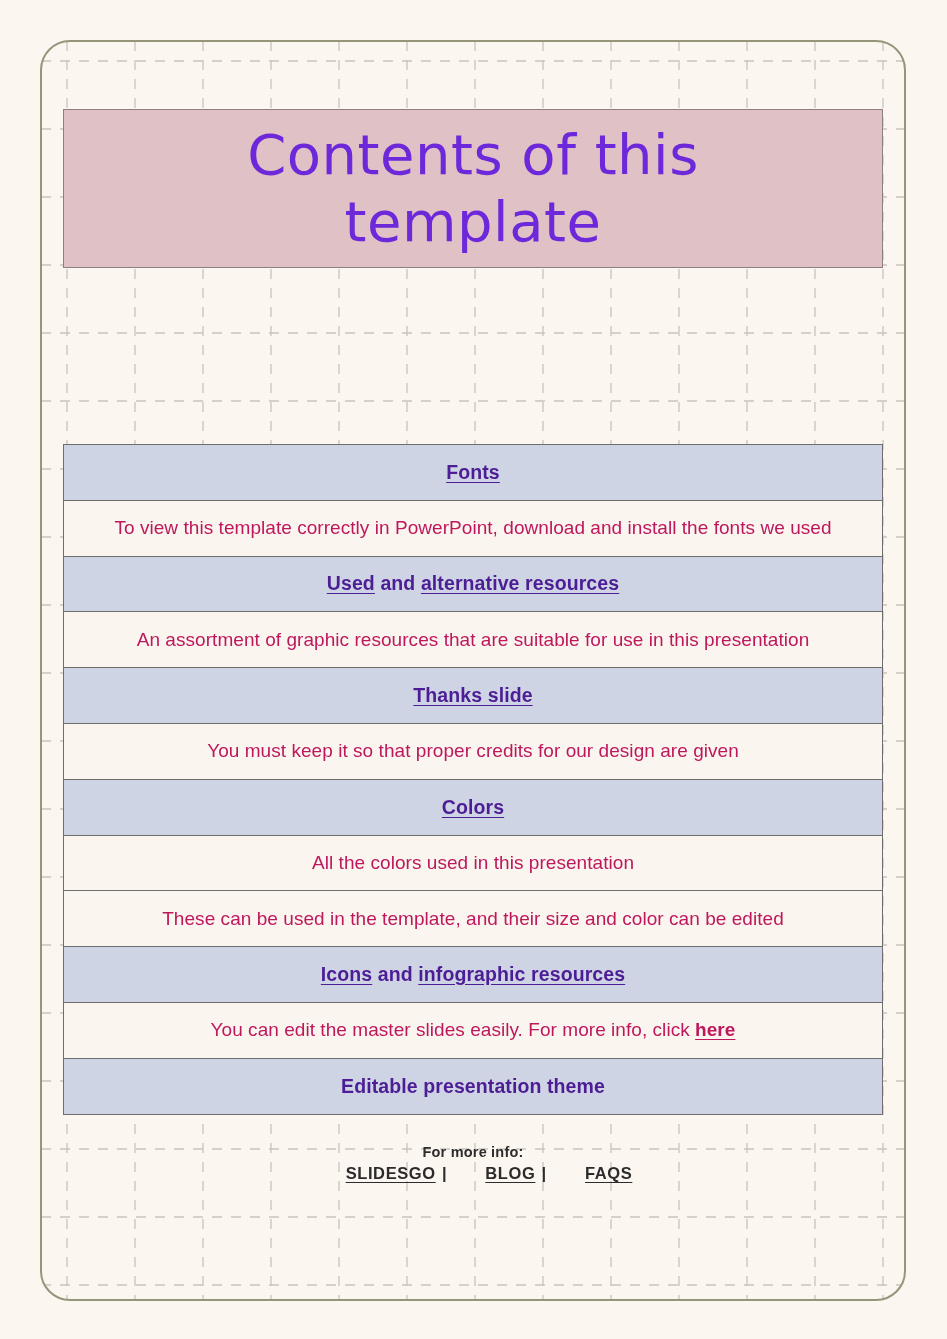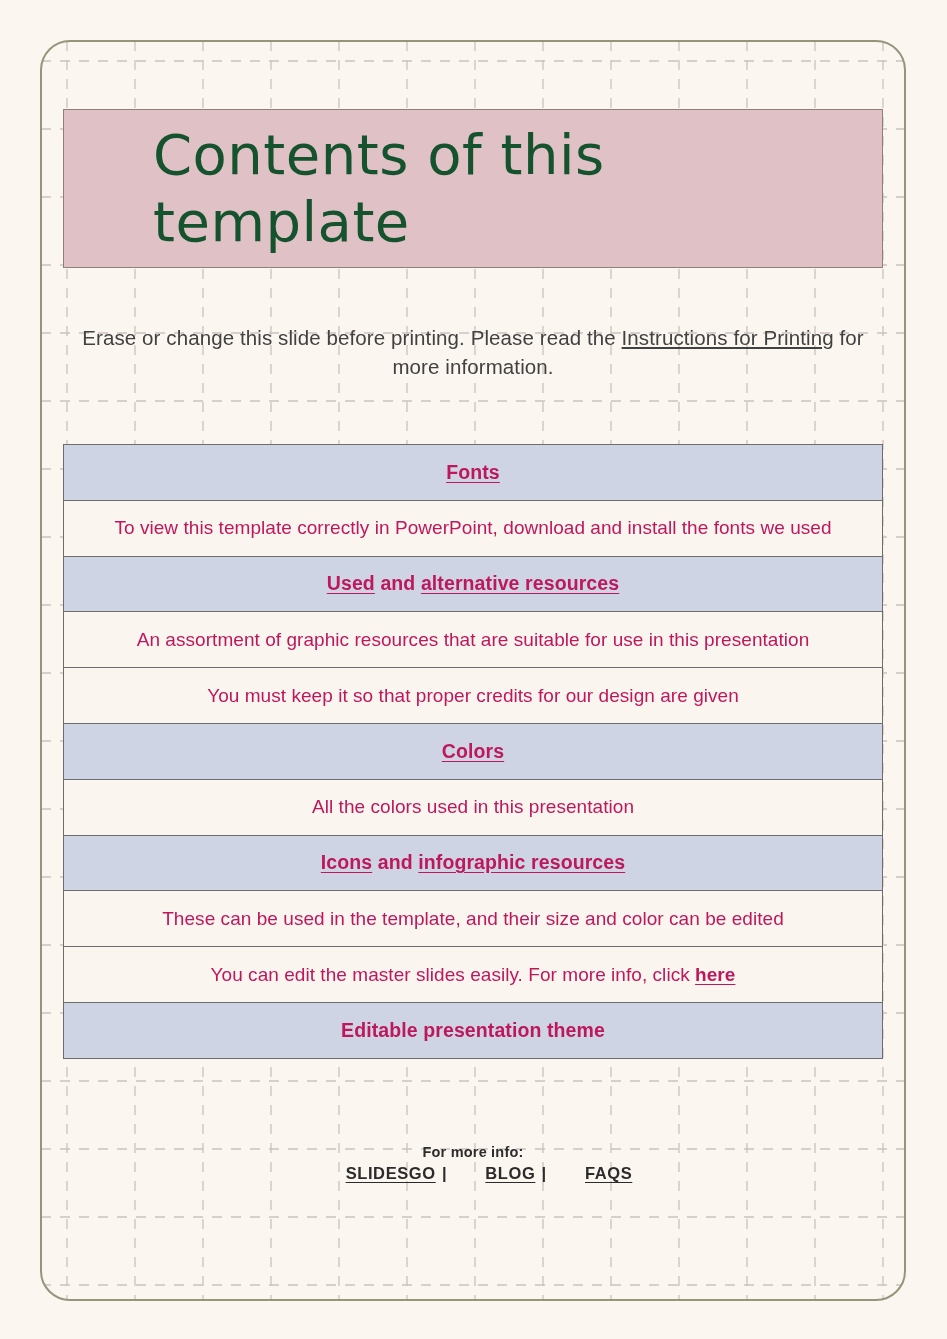--- a/index.html
+++ b/index.html
@@ -55,22 +55,22 @@
     border: 1px solid #8e7f7f;
     display: flex;
     align-items: center;
     justify-content: center;
   }
   #title-text {
     font-family: "DejaVu Sans", sans-serif;
     font-size: 56px;
     line-height: 1.18;
     font-weight: 400;
-    color: #14532d;
-    text-align: left;
+    color: #6d28d9;
+    text-align: center;
     letter-spacing: 0.5px;
     max-width: 640px;
   }
 
   
   #subtitle {
     position: absolute;
     left: 63px;
     top: 323px;
     width: 820px;
@@ -99,21 +99,21 @@
   #ctable td {
     border: 1px solid #6d6d6d;
     text-align: center;
     vertical-align: middle;
     padding: 2px 10px;
   }
   #ctable td.hdr {
     background: #ced4e4;
     font-weight: bold;
     font-size: 19.5px;
-    color: #be185d;
+    color: #4c1d95;
     letter-spacing: 0.1px;
   }
   #ctable td.body {
     background: #fbf5ef;
     font-size: 19px;
     color: #be185d;
     letter-spacing: 0.05px;
   }
   .u { text-decoration: underline; text-underline-offset: 2.5px; }
   .b { font-weight: bold; }
@@ -198,52 +198,52 @@
       <line x1="0" y1="1244" x2="864" y2="1244"></line>
     </g>
   </svg>
 
   <div id="frame"></div>
 
   <div id="title-band">
     <div id="title-text">Contents of this template</div>
   </div>
 
-  <div id="subtitle">
-    <span>Erase or change this slide before printing. Please read the </span><span class="lnk">Instructions for Printing</span><span> for more information.</span>
-  </div>
 
   <table id="ctable">
     <tbody>
         <tr>
           <td class="hdr"><span class="u">Fonts</span></td>
         </tr>
         <tr>
           <td class="body"><span>To view this template correctly in PowerPoint, download and install the fonts we used</span></td>
         </tr>
         <tr>
           <td class="hdr"><span class="u">Used</span><span> and </span><span class="u">alternative resources</span></td>
         </tr>
         <tr>
           <td class="body"><span>An assortment of graphic resources that are suitable for use in this presentation</span></td>
         </tr>
         <tr>
+          <td class="hdr"><span class="u">Thanks slide</span></td>
+        </tr>
+        <tr>
           <td class="body"><span>You must keep it so that proper credits for our design are given</span></td>
         </tr>
         <tr>
           <td class="hdr"><span class="u">Colors</span></td>
         </tr>
         <tr>
           <td class="body"><span>All the colors used in this presentation</span></td>
         </tr>
         <tr>
+          <td class="body"><span>These can be used in the template, and their size and color can be edited</span></td>
+        </tr>
+        <tr>
           <td class="hdr"><span class="u">Icons</span><span> and </span><span class="u">infographic resources</span></td>
-        </tr>
-        <tr>
-          <td class="body"><span>These can be used in the template, and their size and color can be edited</span></td>
         </tr>
         <tr>
           <td class="body"><span>You can edit the master slides easily. For more info, click </span><span class="u b">here</span></td>
         </tr>
         <tr>
           <td class="hdr"><span>Editable presentation theme</span></td>
         </tr>
       </tbody>
   </table>
 

